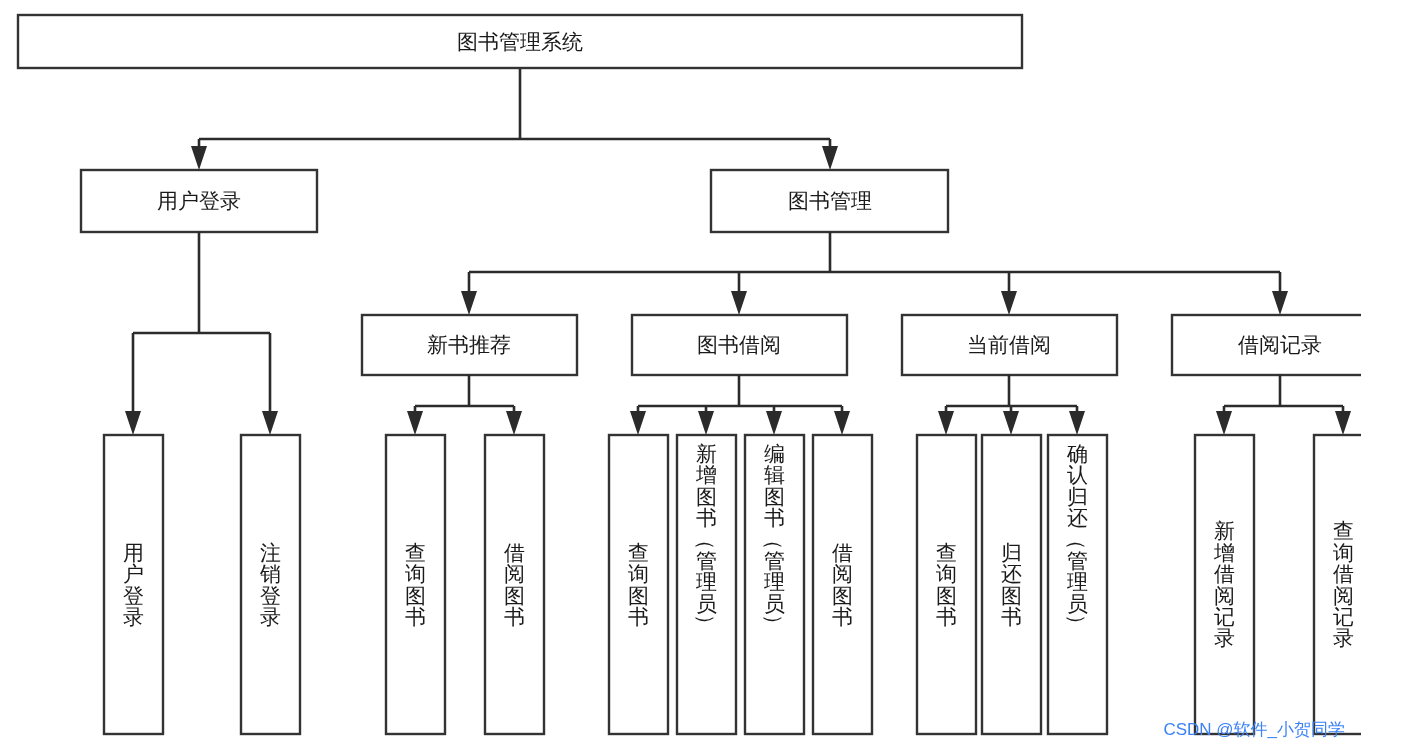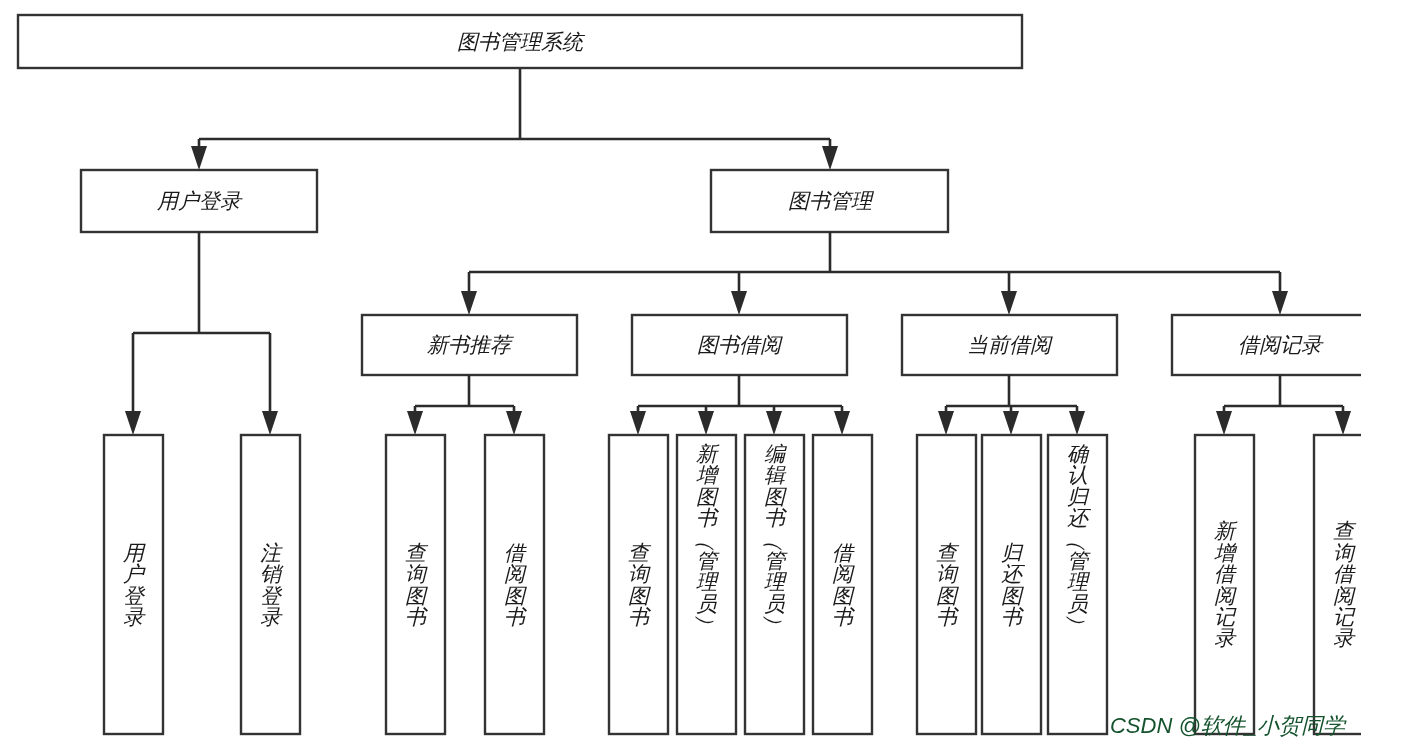--- a/index.html
+++ b/index.html
@@ -9,21 +9,20 @@
   }
   body {
     font-family: "Liberation Sans", "DejaVu Sans", sans-serif;
   }
   #diagram-root {
     position: relative;
     width: 1361px;
     height: 747px;
     background: #ffffff;
     overflow: hidden;
-    font-style: italic;
   }
   svg.diagram-canvas {
     position: absolute;
     left: 0;
     top: 0;
     width: 1405px;
     height: 747px;
   }
   .node-box {
     fill: #ffffff;
@@ -60,22 +59,22 @@
     pointer-events: none;
   }
   .vert-text-wrap span {
     display: block;
     text-align: center;
   }
   .watermark {
     position: absolute;
     right: 16px;
     bottom: 6px;
-    font-size: 22px;
-    color: #14532d;
+    font-size: 17px;
+    color: #3b82f6;
     font-family: "Liberation Sans", "DejaVu Sans", sans-serif;
     white-space: nowrap;
     pointer-events: none;
   }
 </style>
 </head>
 <body>
 
 <div id="diagram-root">
 

